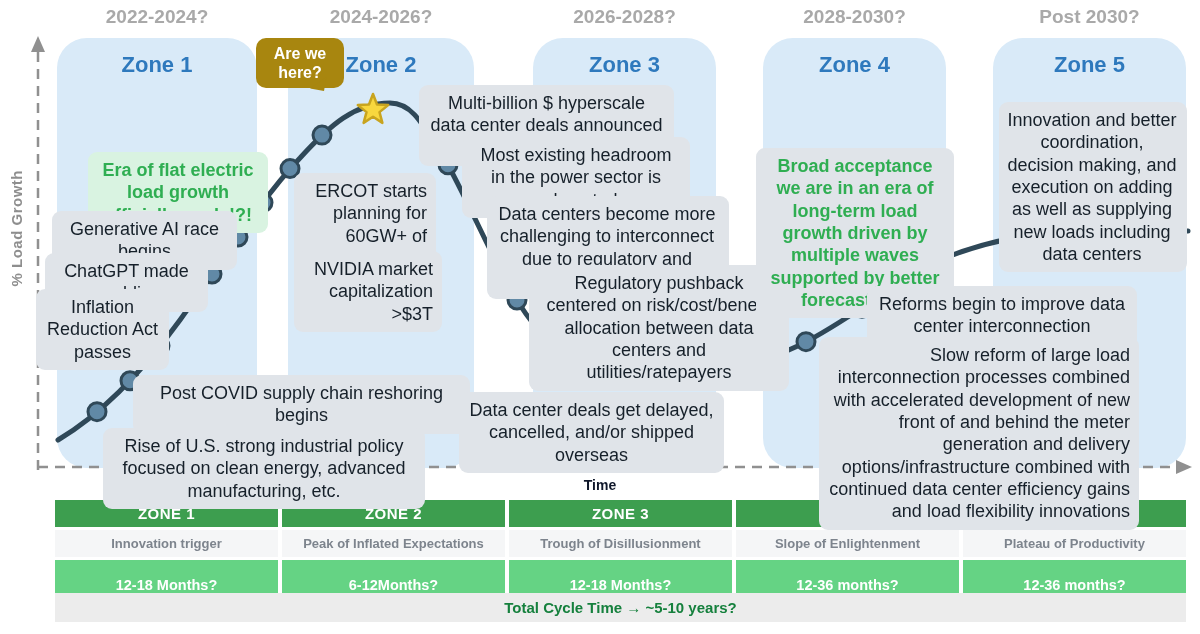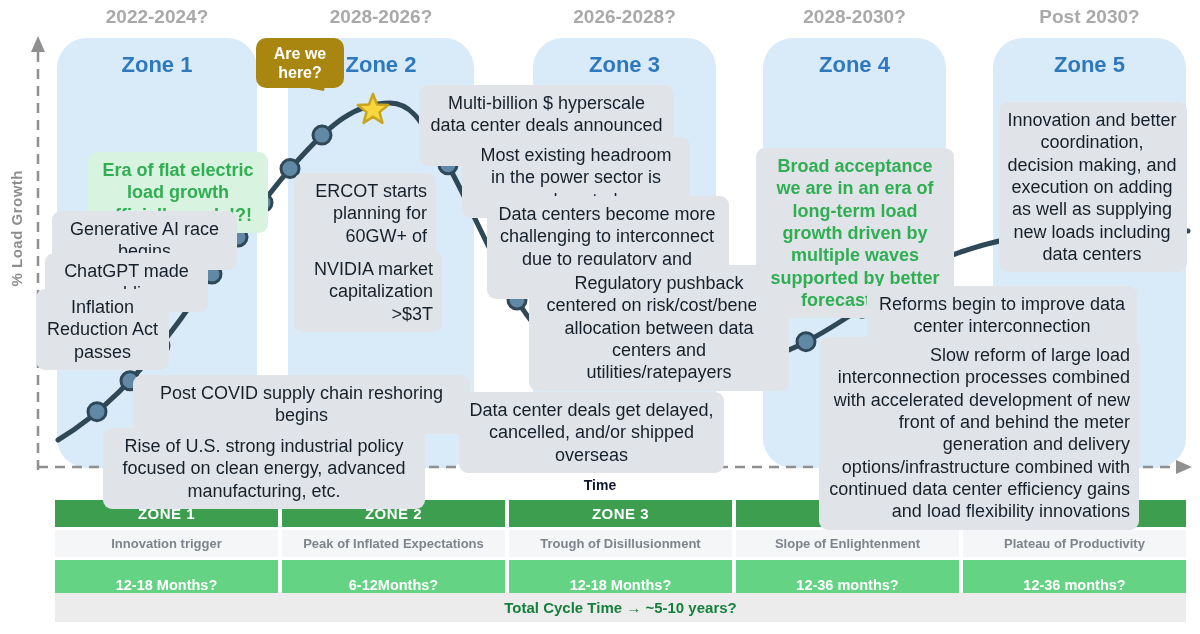--- a/index.html
+++ b/index.html
@@ -54,21 +54,21 @@
 
 <div id="app">
 
   <div class="band" style="left:57px;  width:200px;"></div>
   <div class="band" style="left:288px; width:186px;"></div>
   <div class="band" style="left:533px; width:183px;"></div>
   <div class="band" style="left:763px; width:183px;"></div>
   <div class="band" style="left:993px; width:193px;"></div>
 
   <div class="yearlbl" style="left:57px;  width:200px;">2022-2024?</div>
-  <div class="yearlbl" style="left:288px; width:186px;">2028-2026?</div>
+  <div class="yearlbl" style="left:288px; width:186px;">2024-2026?</div>
   <div class="yearlbl" style="left:533px; width:183px;">2026-2028?</div>
   <div class="yearlbl" style="left:763px; width:183px;">2028-2030?</div>
   <div class="yearlbl" style="left:993px; width:193px;">Post 2030?</div>
 
   <div class="zonelbl" style="left:57px;  width:200px;">Zone 1</div>
   <div class="zonelbl" style="left:288px; width:186px;">Zone 2</div>
   <div class="zonelbl" style="left:533px; width:183px;">Zone 3</div>
   <div class="zonelbl" style="left:763px; width:183px;">Zone 4</div>
   <div class="zonelbl" style="left:993px; width:193px;">Zone 5</div>
 

